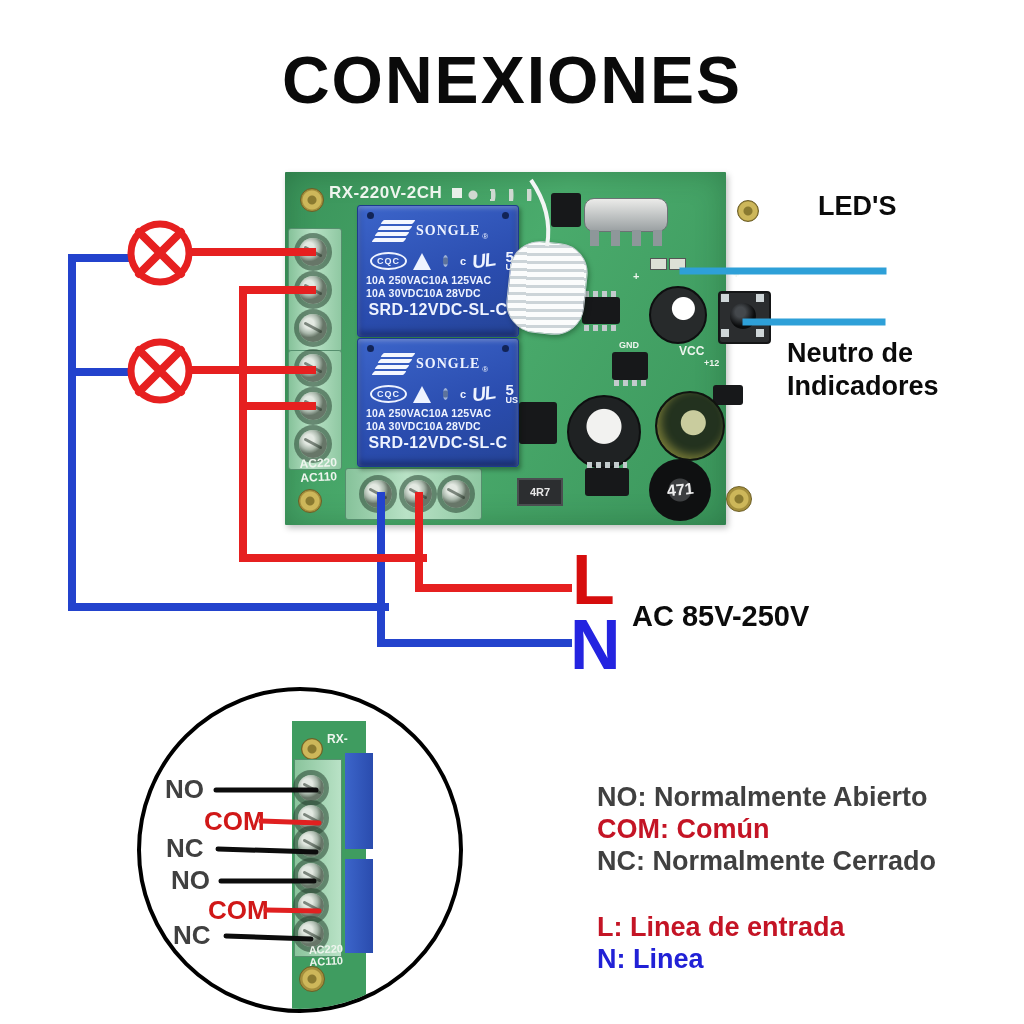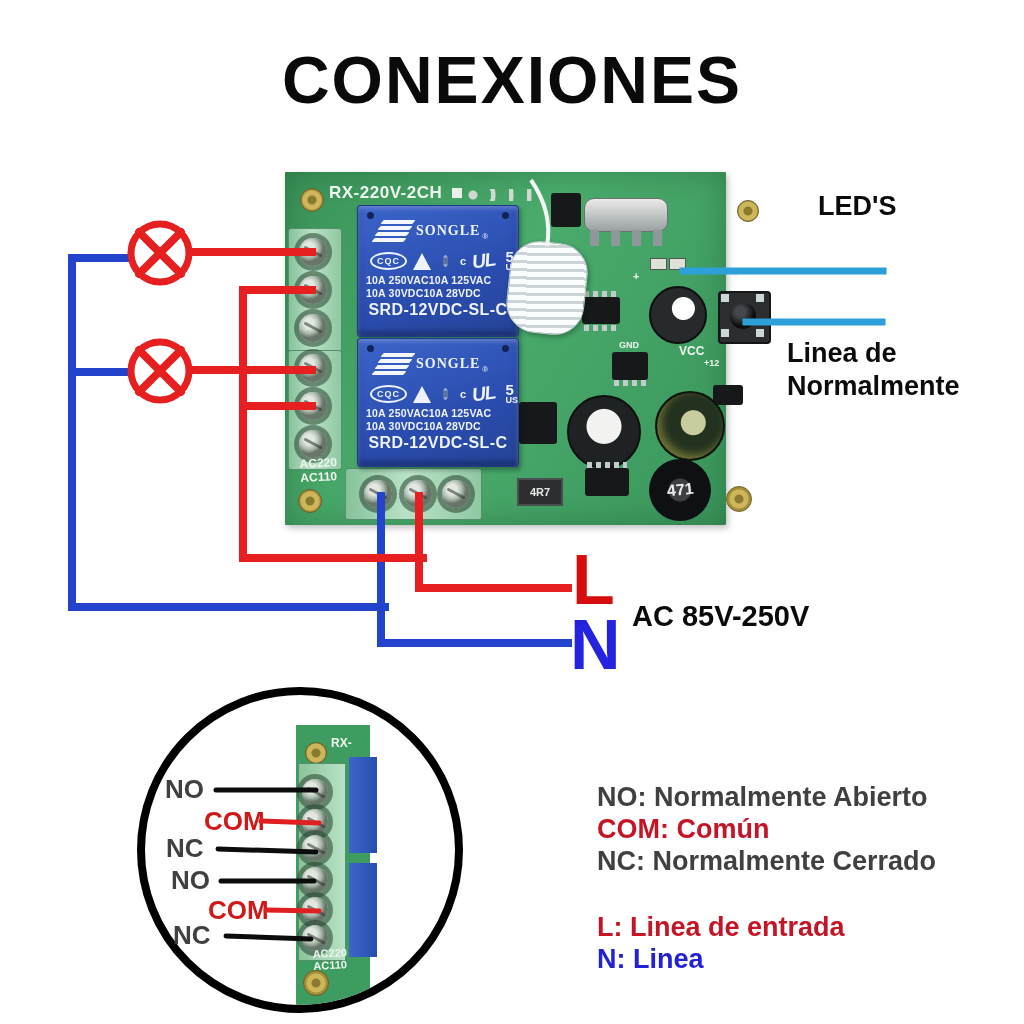--- a/index.html
+++ b/index.html
@@ -52,21 +52,21 @@
   
   #coil{position:absolute;left:508px;top:242px;width:76px;height:90px;border-radius:30px;
         background:repeating-linear-gradient(175deg,#fbfcfc 0 5px,#ccd4d8 5px 8px);
         border:1px solid #c2cbcf;transform:rotate(6deg);box-shadow:2px 2px 5px rgba(0,30,10,.35);}
   
   .lbl{position:absolute;font-weight:bold;color:#0b0b0b;}
   .c-red{color:#c41425;} .c-blue{color:#2121d6;} .c-black{color:#404040;}
   #big-l{position:absolute;left:572px;top:545px;font-size:70px;font-weight:bold;color:#d60d0d;line-height:1;}
   #big-n{position:absolute;left:570px;top:610px;font-size:70px;font-weight:bold;color:#2424e0;line-height:1;}
   
-  #inset{position:absolute;left:137px;top:687px;width:326px;height:326px;border:8px solid #000000;
+  #inset{position:absolute;left:137px;top:687px;width:326px;height:326px;border:4px solid #000000;
          border-radius:50%;background:#fff;box-sizing:border-box;overflow:hidden;}
   #inset .strip{position:absolute;left:151px;top:30px;width:74px;height:292px;background:#3f9c60;}
   #inset .tcol{position:absolute;left:153px;top:68px;width:46px;height:196px;
          background:linear-gradient(90deg,#8ac49c,#b9e2c6);border:1px solid #568f6e;}
   #inset .sliver{position:absolute;left:204px;width:28px;background:linear-gradient(90deg,#3c65ca,#2a4cae);}
   #inset .screw{width:26px;height:26px;}
   .ins-lbl{position:absolute;font-size:26px;font-weight:bold;line-height:1;}
   .ins-red{color:#d01818;}
 </style>
 </head>
@@ -301,22 +301,22 @@
     <g stroke="#e02020" stroke-width="5" stroke-linecap="round">
       <path d="M261 821 L319 823"></path>
       <path d="M266 910 L319 911"></path>
     </g>
   </svg>
 
   <div class="lbl" style="left:818px;top:190px;font-size:27px;line-height:33px;">
     <div>LED'S</div>
   </div>
   <div class="lbl" style="left:787px;top:337px;font-size:27px;line-height:33px;">
-    <div>Linea de</div>
-    <div>Normalmente</div>
+    <div>Neutro de</div>
+    <div>Indicadores</div>
   </div>
 
   <div id="big-l">L</div>
   <div id="big-n">N</div>
   <div class="lbl" style="left:632px;top:600px;font-size:29px;">AC 85V-250V</div>
 
   <div class="lbl c-black" style="left:597px;top:782px;font-size:27px;">NO: Normalmente Abierto</div>
   <div class="lbl c-red" style="left:597px;top:814px;font-size:27px;">COM: Común</div>
   <div class="lbl c-black" style="left:597px;top:846px;font-size:27px;">NC: Normalmente Cerrado</div>
   <div class="lbl c-red" style="left:597px;top:912px;font-size:27px;">L: Linea de entrada</div>

